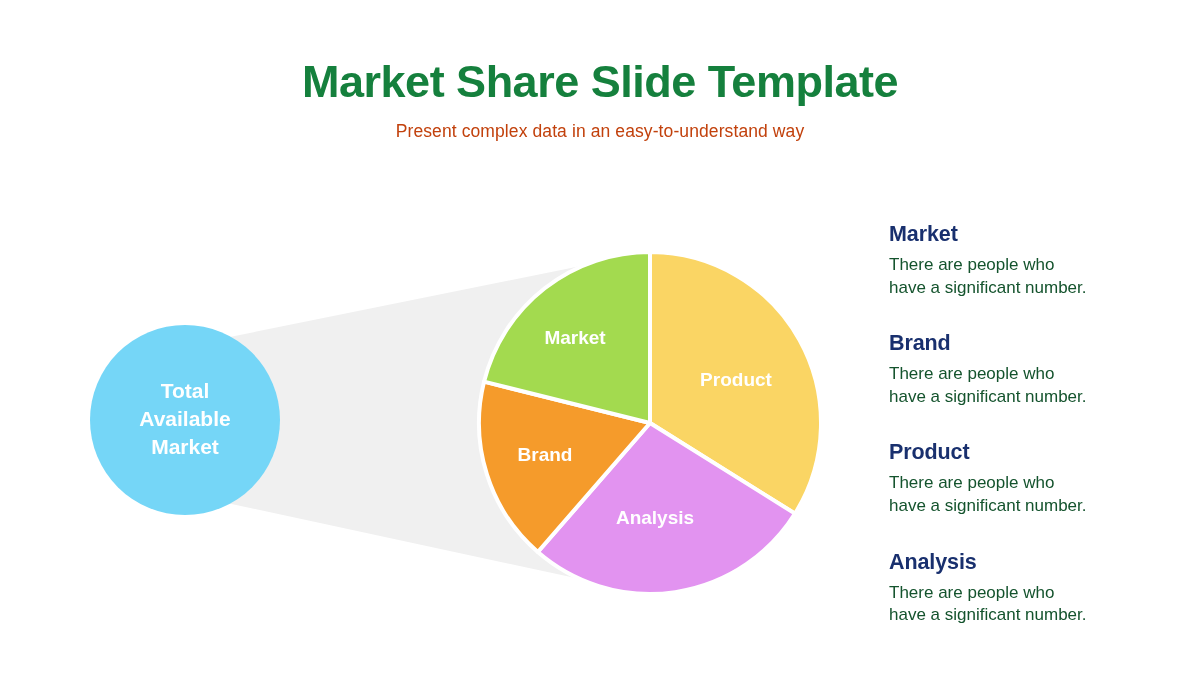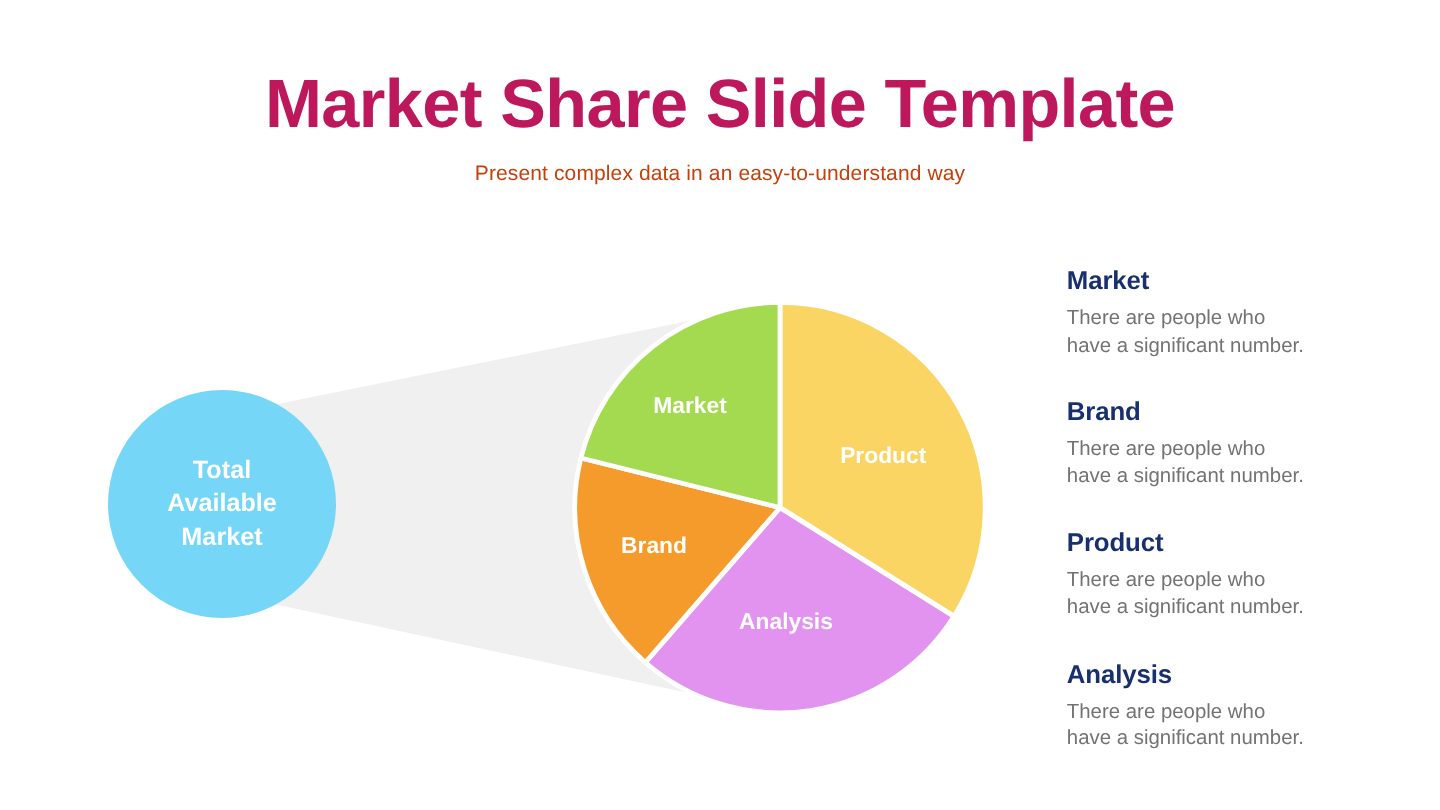--- a/index.html
+++ b/index.html
@@ -22,23 +22,23 @@
 
   
   #header {
     position: absolute;
     left: 0;
     top: 58px;
     width: 1200px;
     text-align: center;
   }
   #slide-title {
-    font-size: 57px;
+    font-size: 45px;
     font-weight: bold;
-    color: #be185d;
+    color: #15803d;
     letter-spacing: -0.5px;
     line-height: 1.05;
     margin: 0;
     white-space: nowrap;
   }
   #slide-subtitle {
     font-size: 17.5px;
     font-weight: normal;
     color: #c2410c;
     margin: 16px 0 0 0;
@@ -80,21 +80,21 @@
   .legend-item:last-child { margin-bottom: 0; }
   .legend-heading {
     font-size: 21.5px;
     font-weight: bold;
     color: #19306E;
     margin: 0 0 7px 0;
     letter-spacing: -0.1px;
   }
   .legend-body {
     font-size: 17px;
-    color: #737373;
+    color: #14532d;
     line-height: 1.33;
     margin: 0;
     max-width: 236px;
   }
 </style>
 </head>
 <body>
 
 <div id="slide">
 

